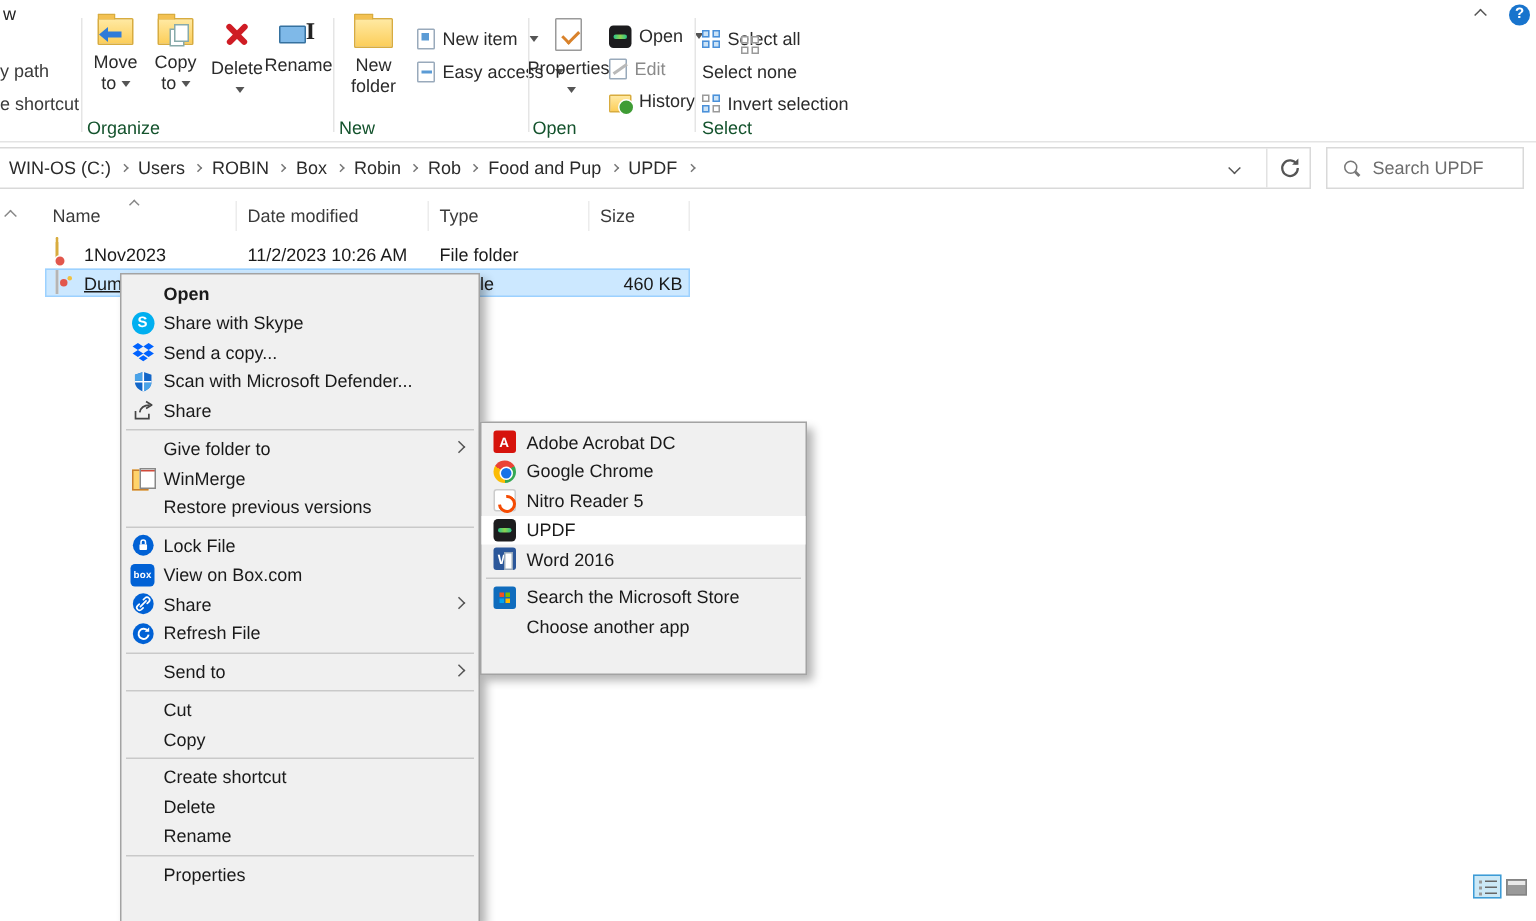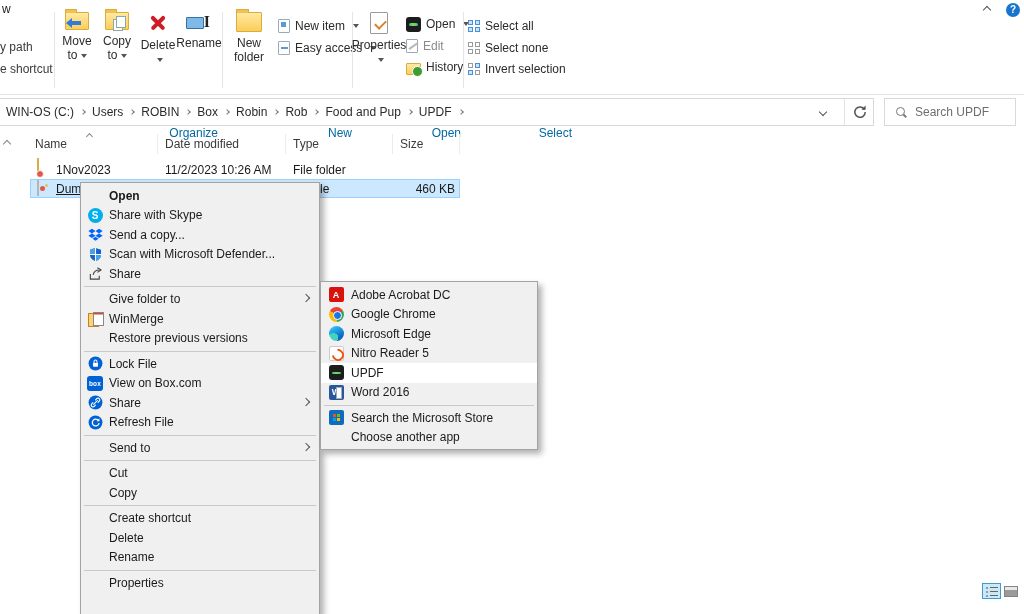--- a/index.html
+++ b/index.html
@@ -6,21 +6,21 @@
   html,body { width:1024px; height:614px; overflow:hidden; background:#fff;
     font-family:"Liberation Sans", sans-serif; font-size:12px; color:#1a1a1a; }
 
   
   #ribbon { position:absolute; left:0; top:0; width:1024px; height:95px; background:#fff; border-bottom:1px solid #e4e4e4; }
   .tabfrag { position:absolute; left:2px; top:2px; font-size:12px; color:#222; }
   .clipfrag { position:absolute; left:0; color:#3b3b3b; }
   .vdiv { position:absolute; top:12px; height:76px; width:1px; background:#e5e5e5; }
   .bigbtn { position:absolute; top:12px; display:flex; flex-direction:column; align-items:center; text-align:center; line-height:1.2; color:#2b2b2b; cursor:default; }
   .bigbtn .lbl { margin-top:4px; }
-  .grouplbl { position:absolute; top:78px; text-align:right; color:#0369a1;margin-top:48px; }
+  .grouplbl { position:absolute; top:78px; text-align:left; color:#14532d; }
   .smrow { position:absolute; display:flex; align-items:center; gap:5px; color:#2b2b2b; height:18px; }
   .caret { display:inline-block; width:0; height:0; border-left:3.5px solid transparent; border-right:3.5px solid transparent; border-top:4px solid #555; margin-left:3px; vertical-align:middle; }
 
   
   .folder { position:relative; background:linear-gradient(#ffe9a2,#fcce5a); border:1px solid #d8ac3f; border-radius:1px; }
   .folder::before { content:""; position:absolute; left:-1px; top:-4px; width:45%; height:3px; background:#f3c152; border:1px solid #d8ac3f; border-bottom:none; border-radius:1px 1px 0 0; }
   .f-lg { width:26px; height:20px; }
   .f-md { width:24px; height:18px; }
   .f-sm { width:15px; height:11px; margin-top:3px; }
   .arr-l { position:absolute; left:6px; top:8px; width:9px; height:4px; background:#2f7bd9; }
@@ -204,21 +204,21 @@
 
   <div class="smrow" style="left:468px; top:17px;">
     <span class="selgrid">
         <i class="f"></i>
         <i class="f"></i>
         <i class="f"></i>
         <i class="f"></i>
       </span>
     <span>Select all</span>
   </div>
-  <div class="smrow" style="left:468px; top:39px;">
+  <div class="smrow" style="left:468px; top:24px;flex-direction:column;">
     <span class="selgrid">
         <i class="o"></i>
         <i class="o"></i>
         <i class="o"></i>
         <i class="o"></i>
       </span>
     <span>Select none</span>
   </div>
   <div class="smrow" style="left:468px; top:60px;">
     <span class="selgrid">
@@ -427,26 +427,20 @@
     <span>Adobe Acrobat DC</span>
   </div>
   <div class="sm-item">
     <span class="sm-ic">
         <span class="chrome"></span>
       </span>
     <span>Google Chrome</span>
   </div>
   <div class="sm-item">
     <span class="sm-ic">
-        <span class="edge"></span>
-      </span>
-    <span>Microsoft Edge</span>
-  </div>
-  <div class="sm-item">
-    <span class="sm-ic">
         <span class="nitro"></span>
       </span>
     <span>Nitro Reader 5</span>
   </div>
   <div class="sm-item hl">
     <span class="sm-ic">
         <span class="updfsq"></span>
       </span>
     <span>UPDF</span>
   </div>

